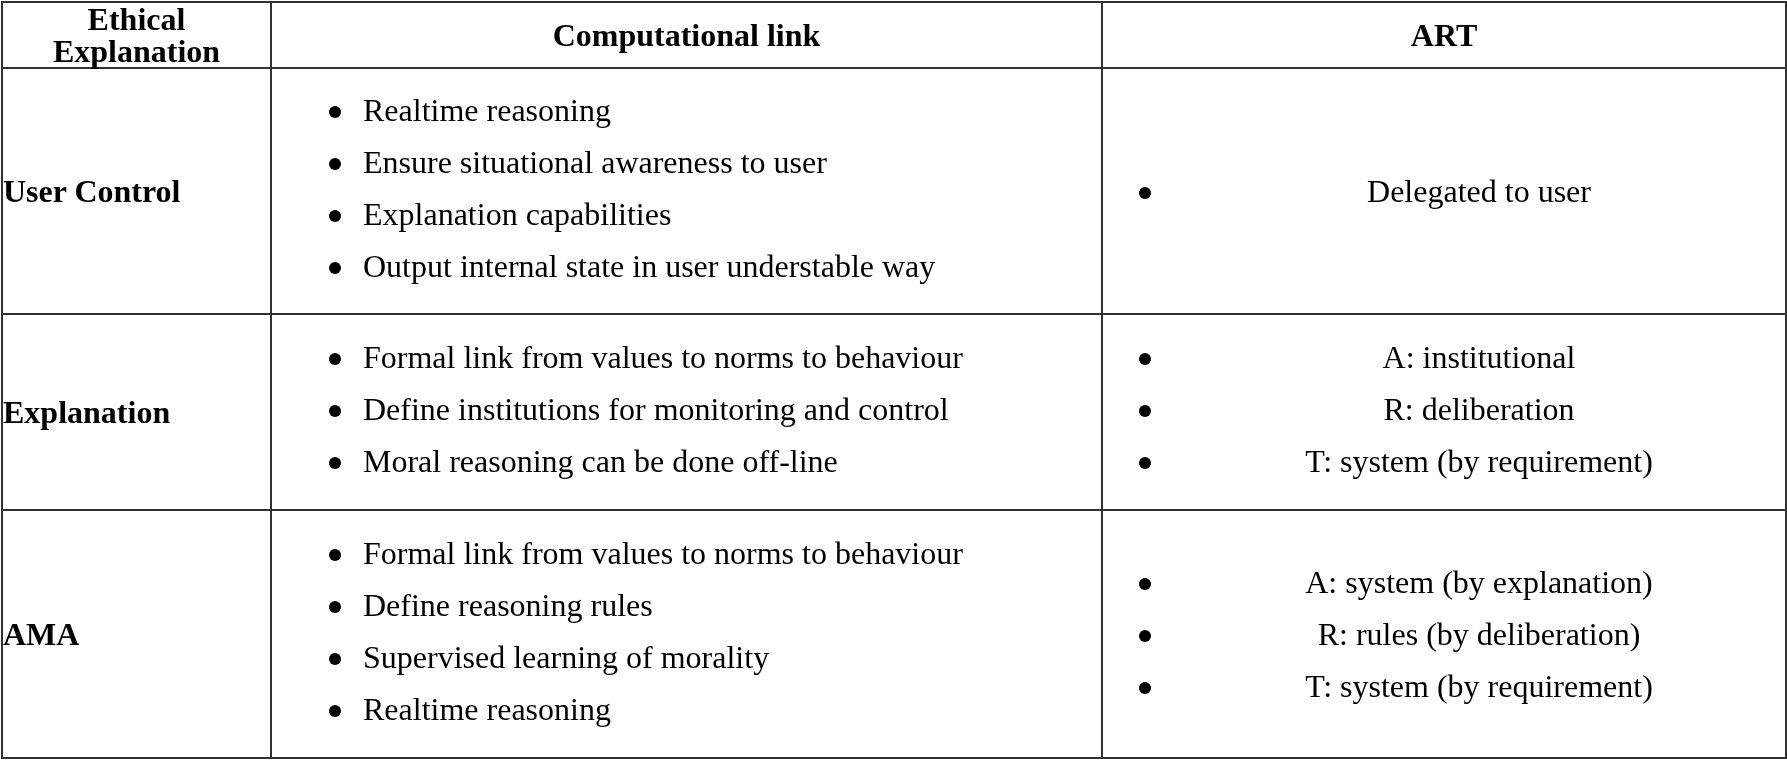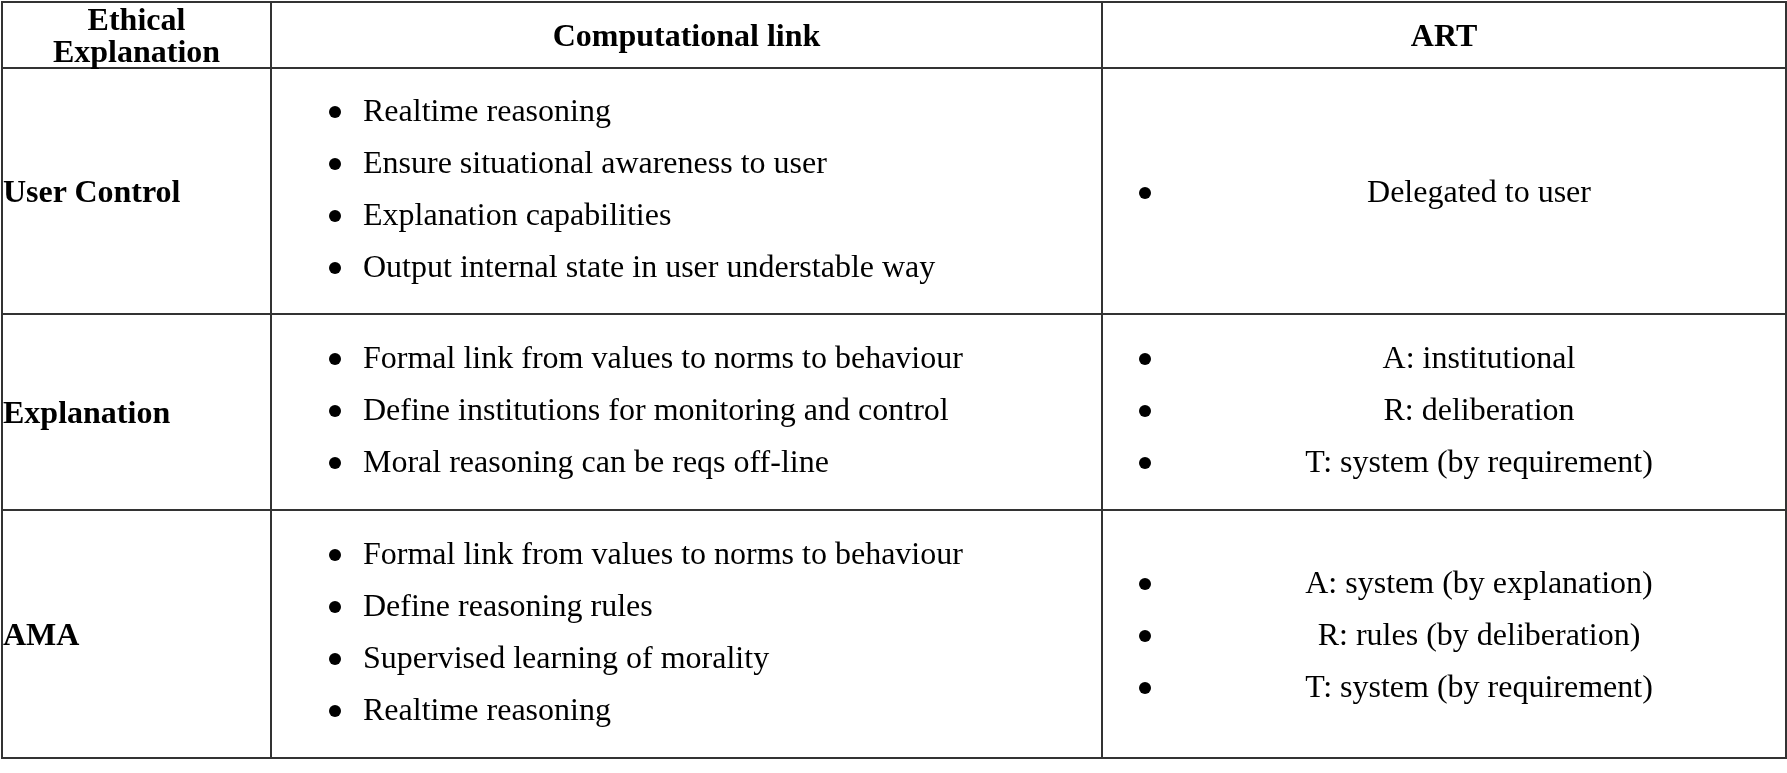--- a/index.html
+++ b/index.html
@@ -57,21 +57,21 @@
       </ul>
     </td>
   </tr>
 
   <tr class="r2">
     <td class="label">Explanation</td>
     <td class="list top">
       <ul>
         <li><span class="bullet"></span><span>Formal link from values to norms to behaviour</span></li>
         <li><span class="bullet"></span><span>Define institutions for monitoring and control</span></li>
-        <li><span class="bullet"></span><span>Moral reasoning can be reqs off-line</span></li>
+        <li><span class="bullet"></span><span>Moral reasoning can be done off-line</span></li>
       </ul>
     </td>
     <td class="list art top">
       <ul>
         <li><span class="bullet"></span><span>A: institutional</span></li>
         <li><span class="bullet"></span><span>R: deliberation</span></li>
         <li><span class="bullet"></span><span>T: system (by requirement)</span></li>
       </ul>
     </td>
   </tr>

